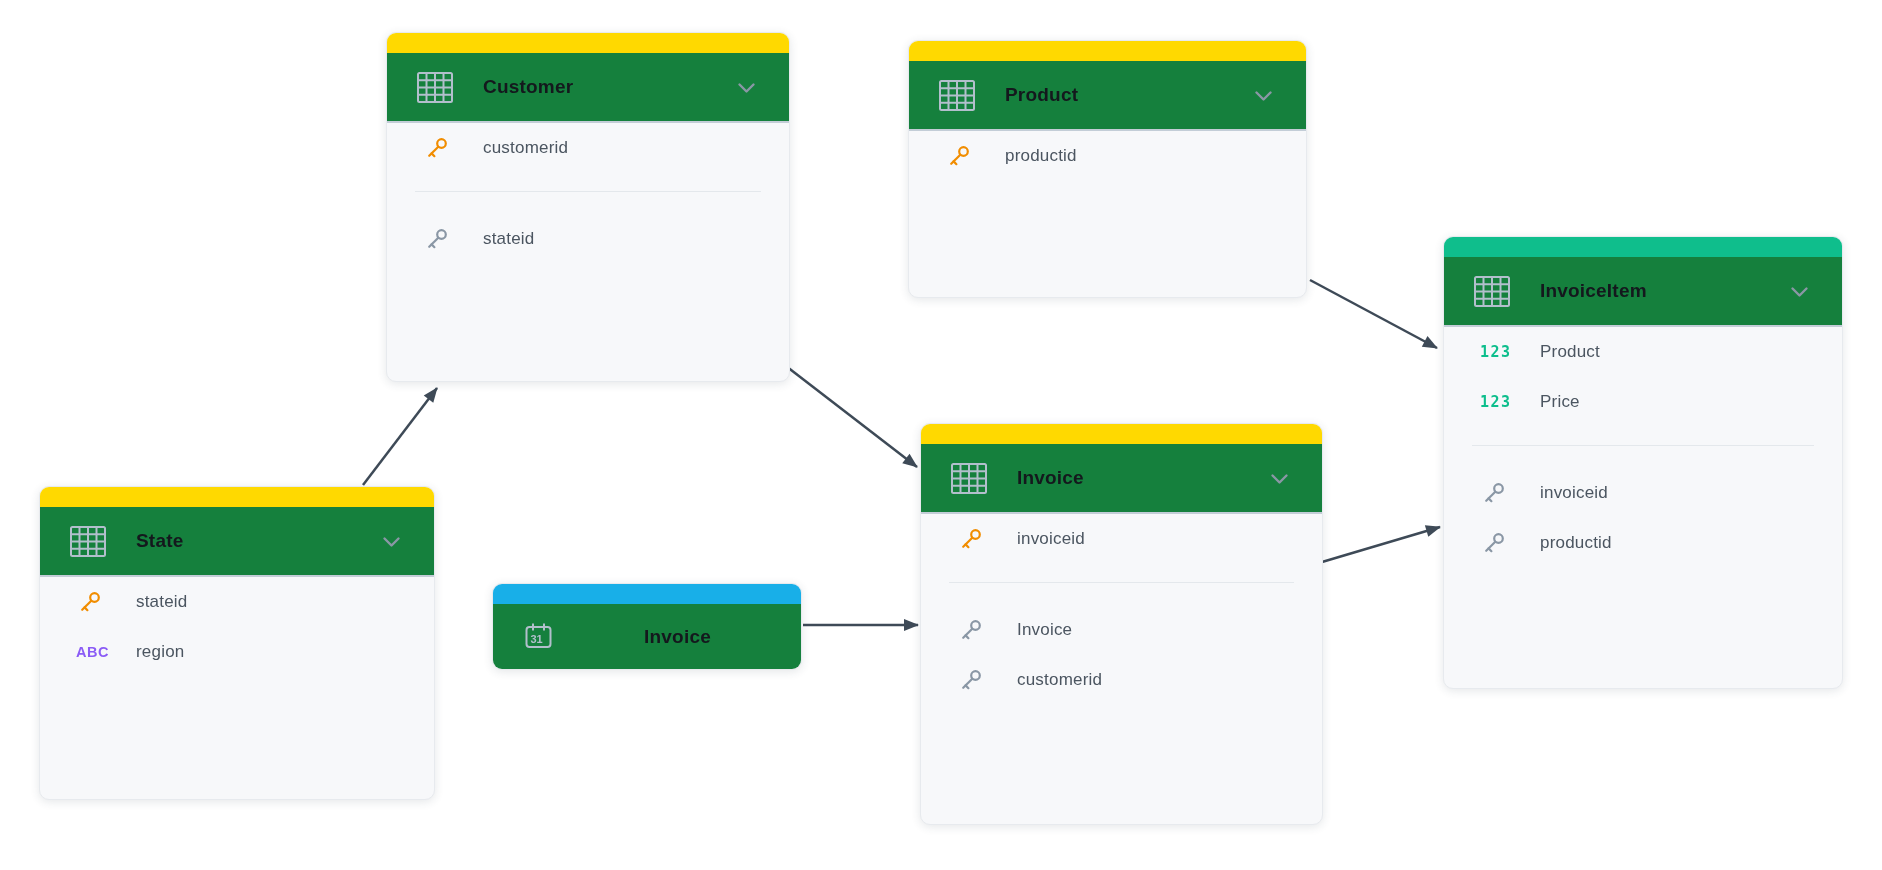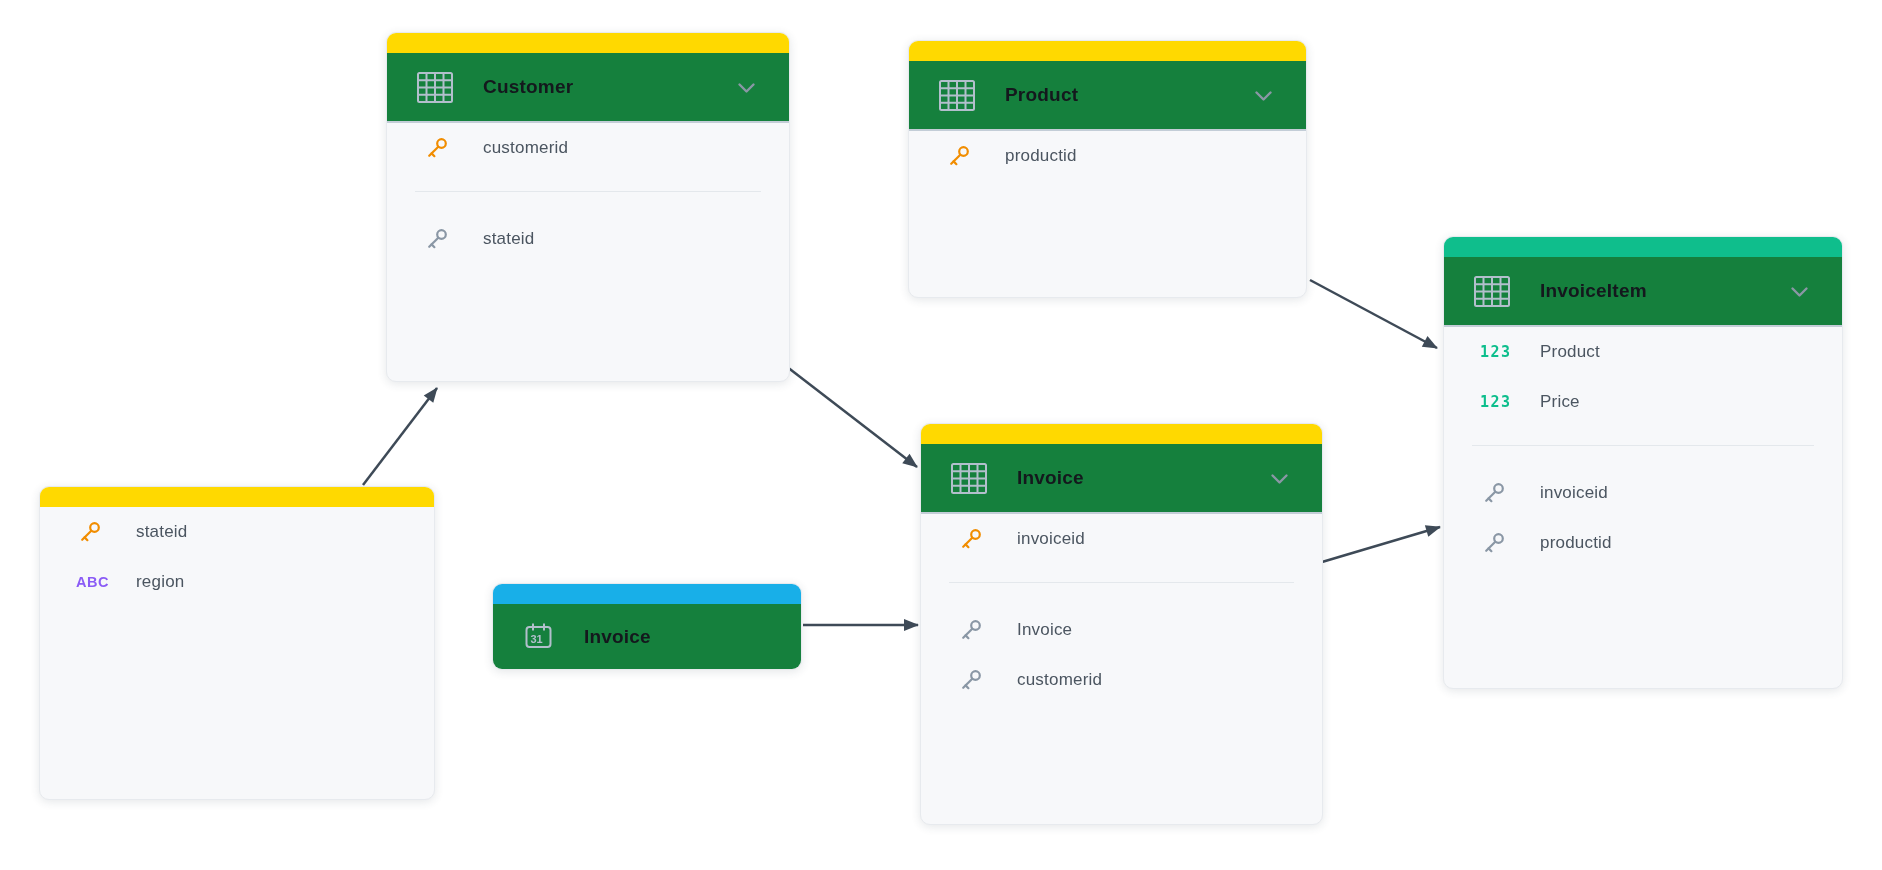--- a/index.html
+++ b/index.html
@@ -31,21 +31,21 @@
   .num-badge { font-family:"DejaVu Sans Mono", monospace; font-size:15px; font-weight:700; color:#0DBE8C; letter-spacing:1.5px; }
   .abc-badge { font-size:14.5px; font-weight:700; color:#8b5cf6; letter-spacing:.5px; }
   .key-primary { color:#F18D00; }
   .key-foreign { color:#8A97A5; }
   
   .card-customer    { left:386px;  top:32px;  width:404px; height:350px; }
   .card-product     { left:908px;  top:40px;  width:399px; height:258px; }
   .card-invoiceitem { left:1443px; top:236px; width:400px; height:453px; }
   .card-invoice     { left:920px;  top:423px; width:403px; height:402px; }
   .card-state       { left:39px;   top:486px; width:396px; height:314px; }
-  .card-invoicedate { left:492px;  top:583px; width:310px; height:87px; }
+  .card-invoicedate { left:492px;  top:583px; width:310px; height:87px;text-align:center; }
   .card-customer .accent, .card-product .accent, .card-invoice .accent, .card-state .accent { background:#FFD900; }
   .card-invoiceitem .accent { background:#0FBE8C; }
   .card-invoicedate .accent { background:#18AFE8; }
   .card-invoicedate .card-header { border-bottom:none; flex:1 1 auto; height:auto; }
   
   .edges { position:absolute; left:0; top:0; pointer-events:none; }
   .edges line { stroke:#3E4A57; stroke-width:2.5; marker-end:url(#arw); }
 </style>
 </head>
 <body>
@@ -255,20 +255,39 @@
               <path d="M8.6 18.4 L11.4 21.2"></path>
             </svg>
           </span>
           <span class="field-label">customerid</span>
         </div>
       </div>
   </div>
 
   <div class="card card-state">
     <div class="accent"></div>
+    <div class="card-header">
+      <span class="h-icon">
+        <svg width="36" height="31" viewBox="0 0 36 31" fill="none" stroke="#B2BFCC" stroke-width="2">
+            <rect x="1" y="1" width="34" height="29" rx="1.5"></rect>
+            <line x1="1" y1="8.2" x2="35" y2="8.2"></line>
+            <line x1="1" y1="15.5" x2="35" y2="15.5"></line>
+            <line x1="1" y1="22.8" x2="35" y2="22.8"></line>
+            <line x1="9.5" y1="1" x2="9.5" y2="30"></line>
+            <line x1="18" y1="1" x2="18" y2="30"></line>
+            <line x1="26.5" y1="1" x2="26.5" y2="30"></line>
+          </svg>
+      </span>
+      <span class="card-title">State</span>
+      <span class="chevron">
+        <svg width="25" height="25" viewBox="0 0 25 25" fill="none" stroke="#8A97A5" stroke-width="2.4" stroke-linecap="round" stroke-linejoin="round">
+            <path d="M5.5 9.5 L12.5 16.5 L19.5 9.5"></path>
+          </svg>
+      </span>
+    </div>
     <div class="card-body">
         <div class="field-row">
           <span class="field-icon key-primary">
             <svg width="27" height="27" viewBox="0 0 27 27" fill="none" stroke="currentColor" stroke-width="2.2" stroke-linecap="round" stroke-linejoin="round">
               <circle cx="18.5" cy="8.5" r="4.3"></circle>
               <path d="M15.3 11.7 L6.2 20.8"></path>
               <path d="M8.6 18.4 L11.4 21.2"></path>
             </svg>
           </span>
           <span class="field-label">stateid</span>

